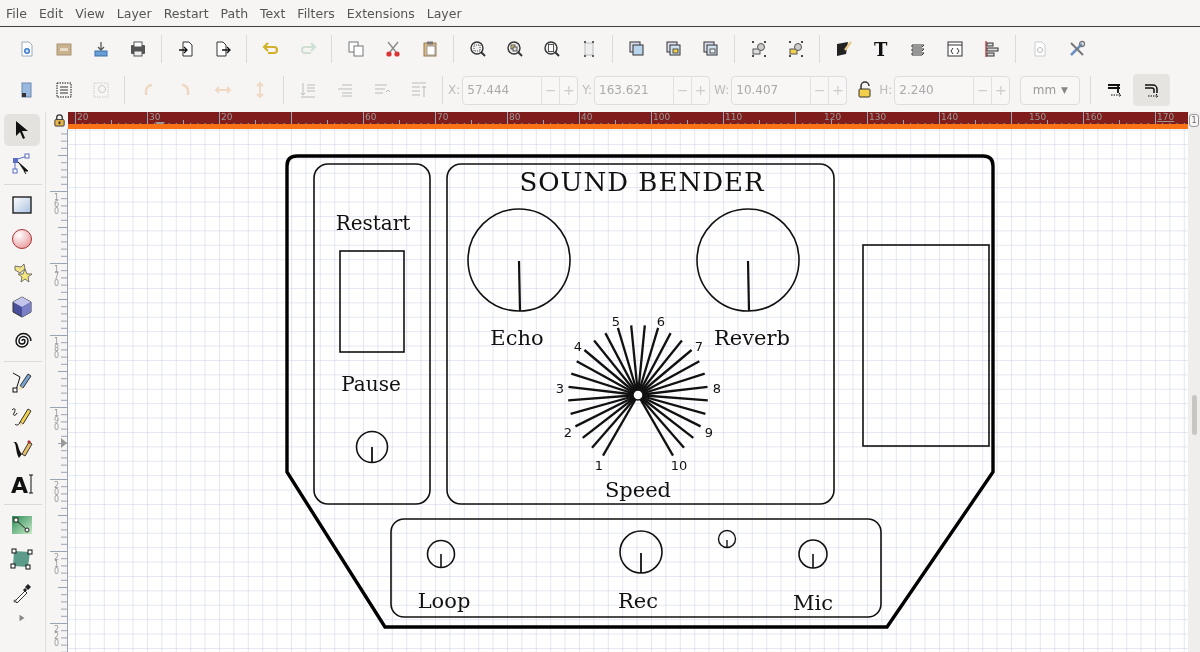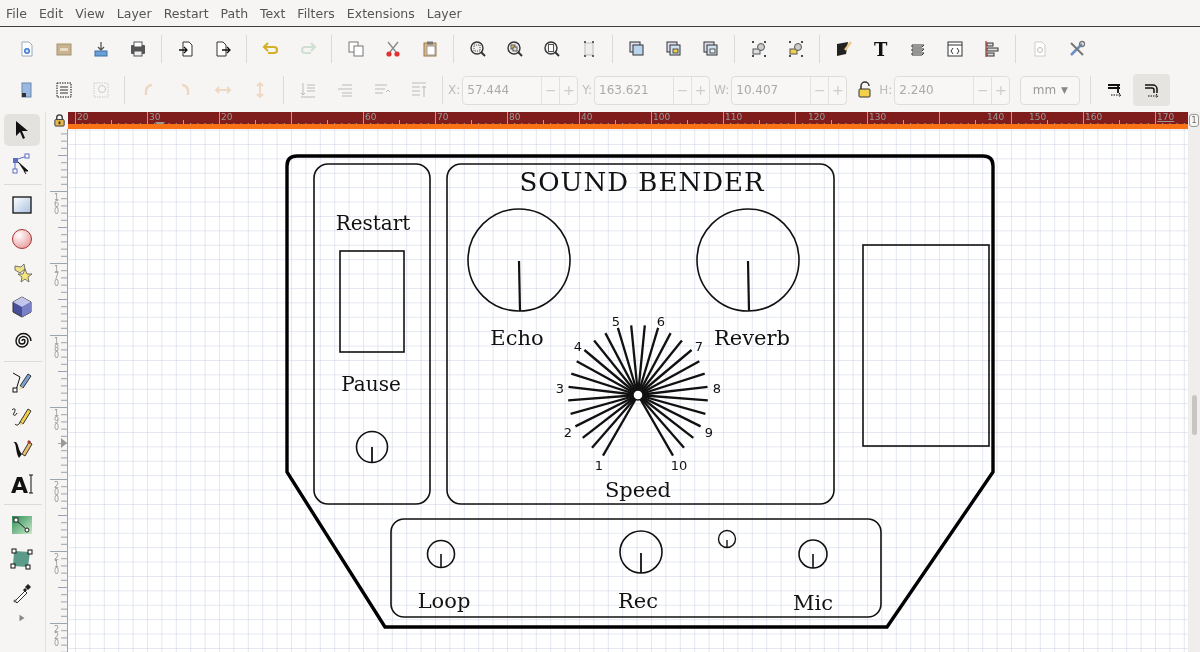--- a/index.html
+++ b/index.html
@@ -657,23 +657,23 @@
       <span class="ruler-lbl" style="left: 9px;">20</span>
       <span class="ruler-lbl" style="left: 81px;">30</span>
       <span class="ruler-lbl" style="left: 153px;">20</span>
       <span class="ruler-lbl" style="left: 225px; margin-top: 24px;">50</span>
       <span class="ruler-lbl" style="left: 297px;">60</span>
       <span class="ruler-lbl" style="left: 369px;">70</span>
       <span class="ruler-lbl" style="left: 441px;">80</span>
       <span class="ruler-lbl" style="left: 513px;">40</span>
       <span class="ruler-lbl" style="left: 585px; text-align: center;">100</span>
       <span class="ruler-lbl" style="left: 657px;">110</span>
-      <span class="ruler-lbl" style="left: 740px;">120</span>
+      <span class="ruler-lbl" style="left: 756px;">120</span>
       <span class="ruler-lbl" style="left: 801px;">130</span>
-      <span class="ruler-lbl" style="left: 891px; padding-left: 28px;">140</span>
+      <span class="ruler-lbl" style="left: 873px;">140</span>
       <span class="ruler-lbl" style="left: 945px; margin-left: 16px;">150</span>
       <span class="ruler-lbl" style="left: 1017px;">160</span>
       <span class="ruler-lbl" style="left: 1089px; text-decoration: underline;">170</span>
     </div>
   <svg style="position:absolute;left:87px;top:10px;" width="10" height="6">
       <path d="M0 0h10L5 6z" fill="#999"></path>
     </svg>
 </div>
 
 <div class="vruler">

